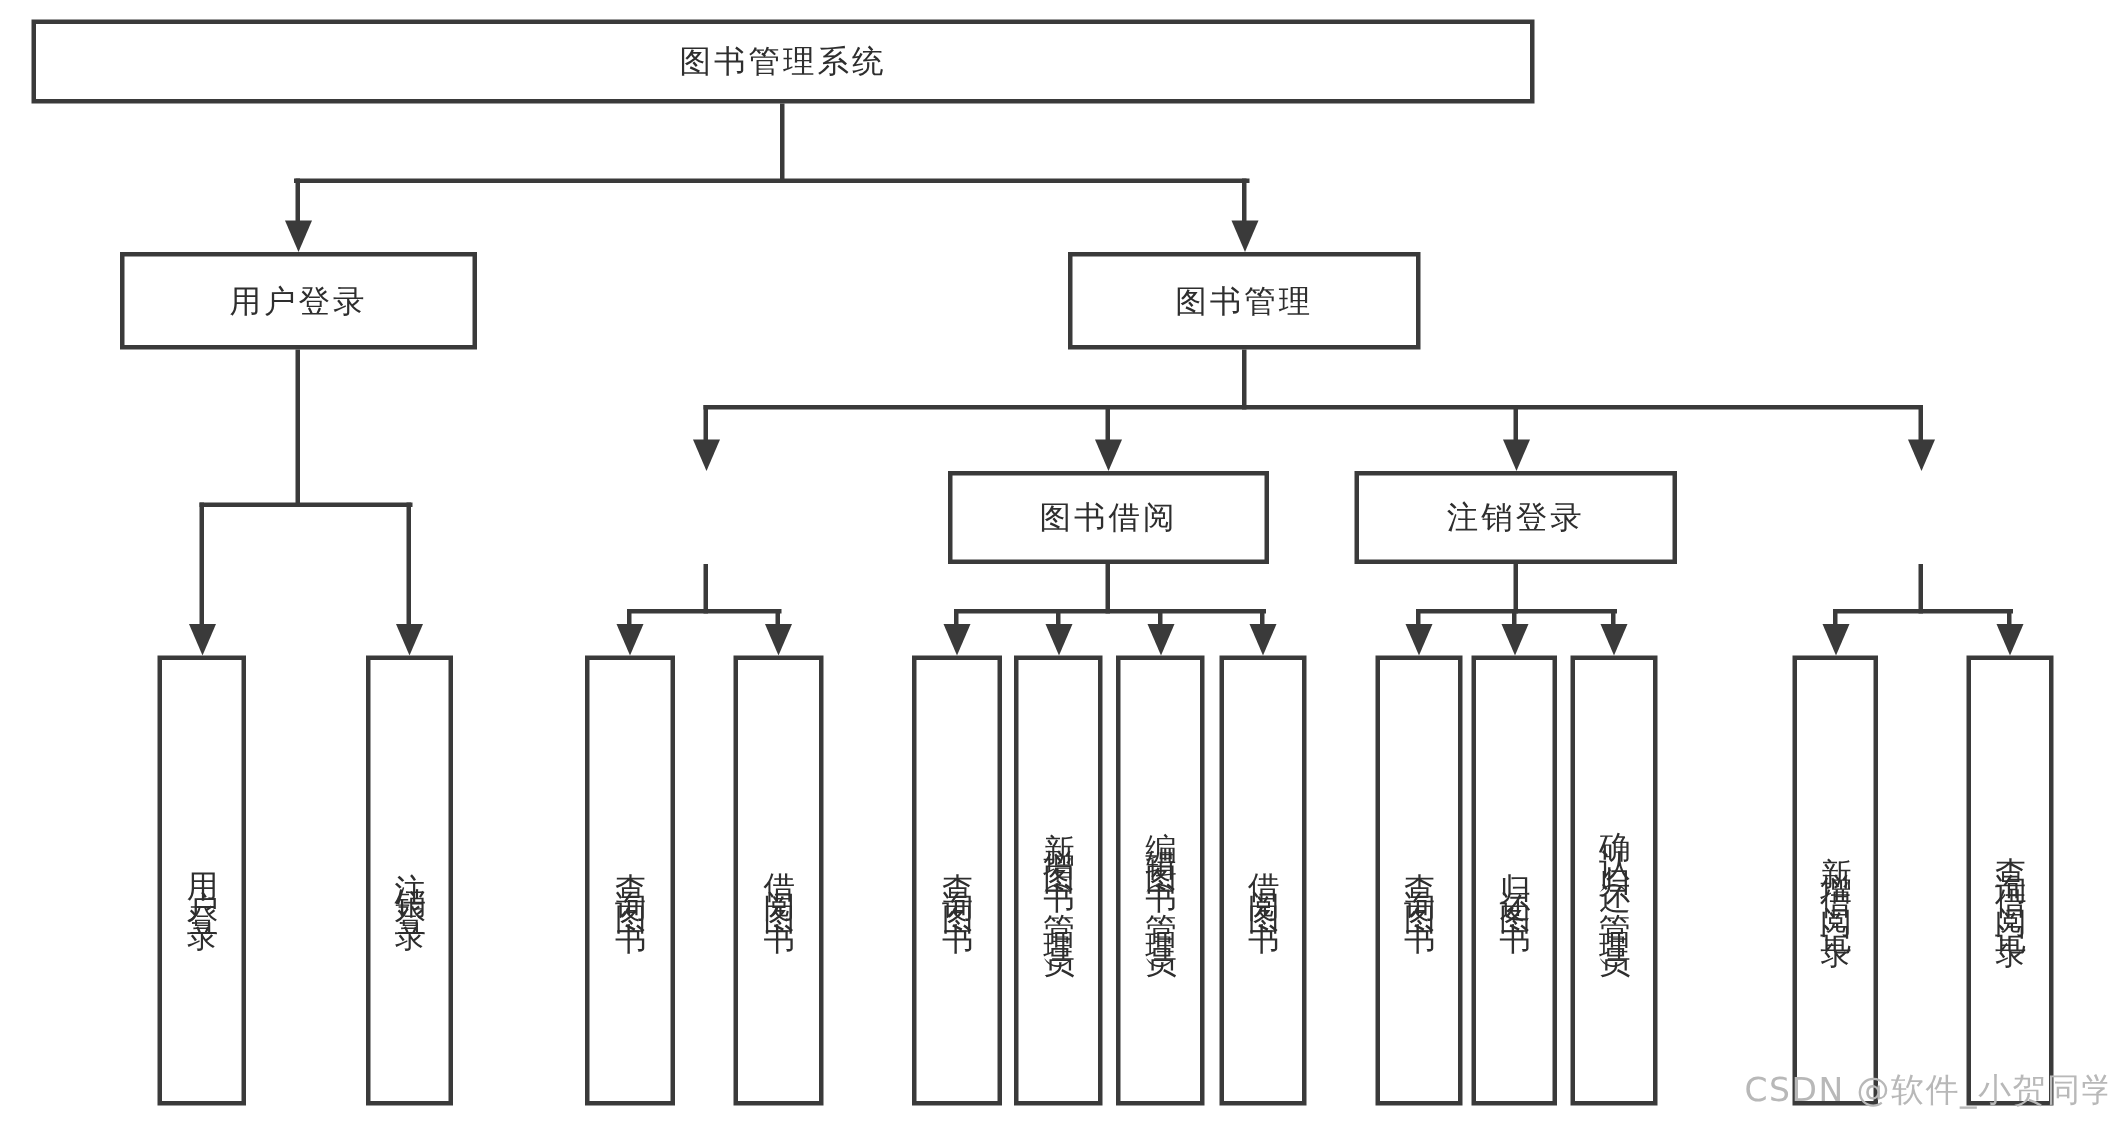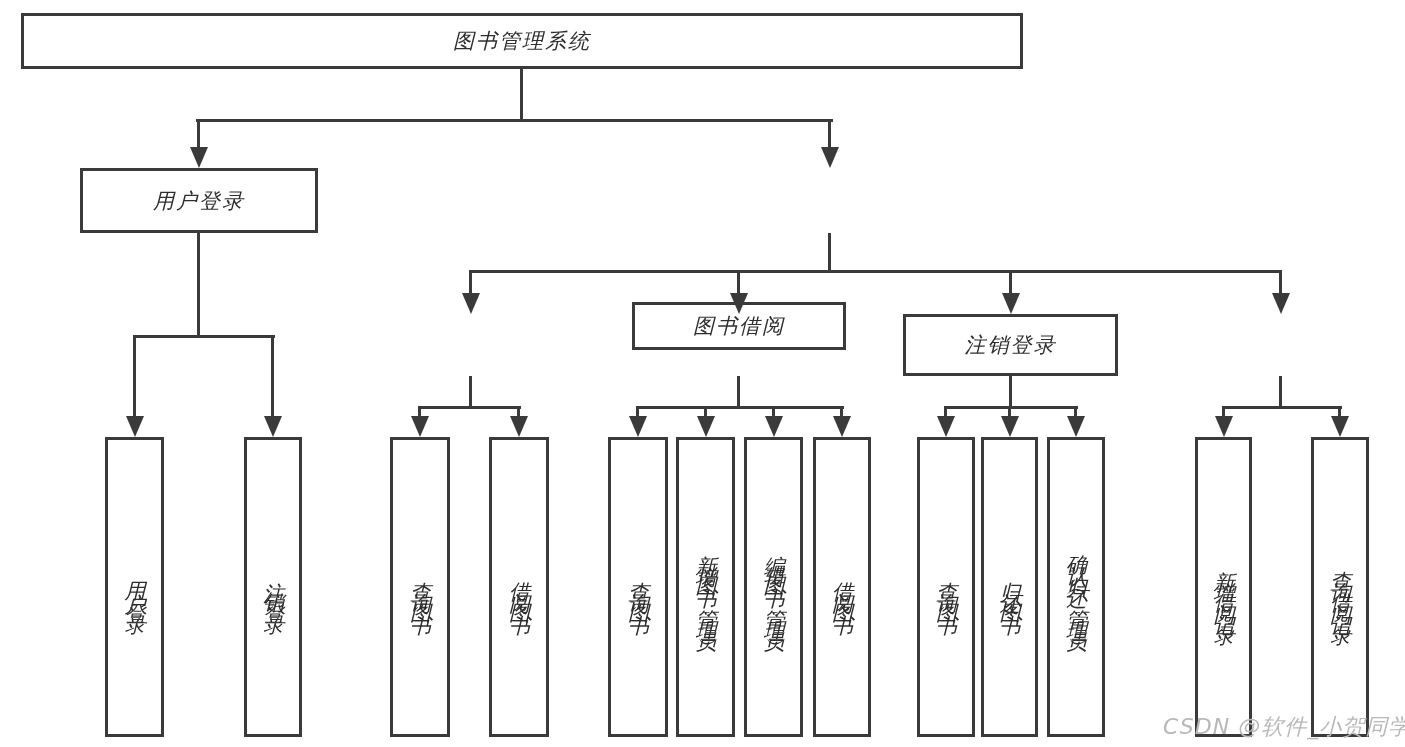--- a/index.html
+++ b/index.html
@@ -10,21 +10,20 @@
   }
   * { box-sizing: border-box; margin: 0; padding: 0; }
   html, body { background: var(--background); }
   body { font-family: "DejaVu Sans", "Liberation Sans", sans-serif; }
   .canvas {
     position: relative;
     width: 1405px;
     height: 747px;
     background: var(--background);
     overflow: hidden;
-    font-style: italic;
   }
   .box {
     position: absolute;
     border: 3px solid var(--line);
     background: var(--background);
     display: flex;
     align-items: center;
     justify-content: center;
     color: var(--text);
   }
@@ -68,22 +67,25 @@
 
 <div class="canvas">
 
   <div class="box h" style="left:21px;top:13px;width:1002px;height:56px">
     <span>图书管理系统</span>
   </div>
 
   <div class="box h" style="left:80px;top:168px;width:238px;height:65px">
     <span>用户登录</span>
   </div>
+  <div class="box h" style="left:712px;top:168px;width:235px;height:65px">
+    <span>图书管理</span>
+  </div>
 
-  <div class="box h" style="left:632px;top:302px;width:214px;height:48px">
+  <div class="box h" style="left:632px;top:314px;width:214px;height:62px">
     <span>图书借阅</span>
   </div>
   <div class="box h" style="left:903px;top:314px;width:215px;height:62px">
     <span>注销登录</span>
   </div>
 
   <div class="box v" style="left:105px;width:59px">
     <span>用户登录</span>
   </div>
   <div class="box v" style="left:244px;width:58px">

